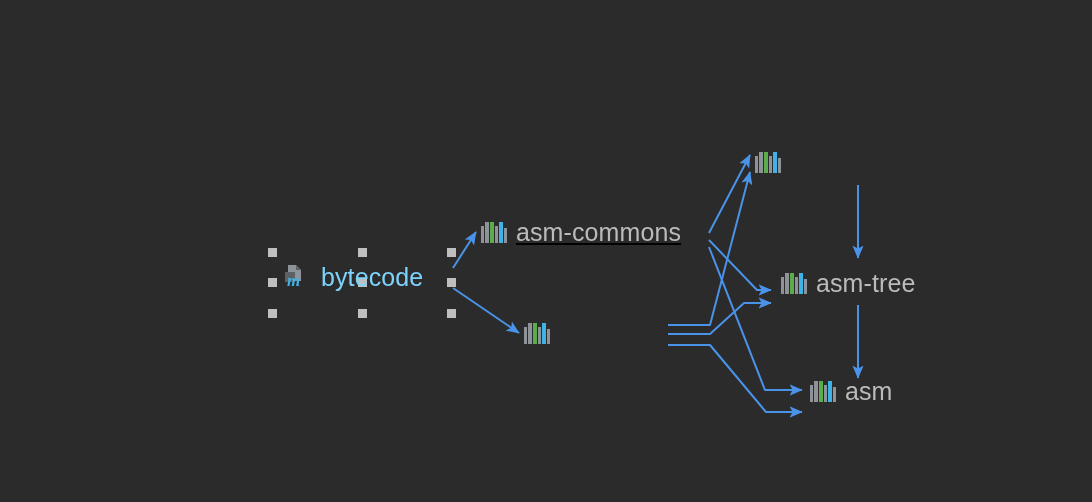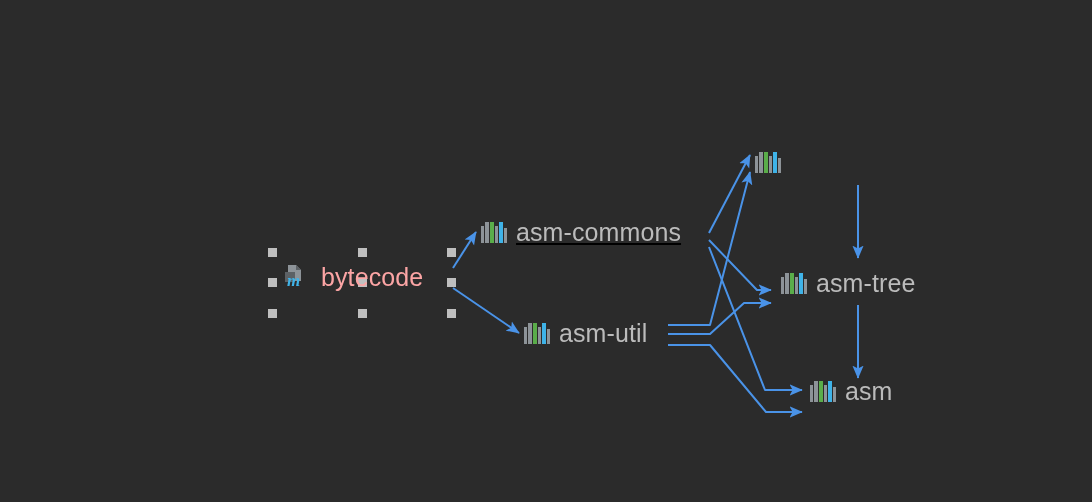--- a/index.html
+++ b/index.html
@@ -101,21 +101,21 @@
     </div>
 
   <div id="nodes-layer">
       <div class="node" style="left: 285px; top: 262px;">
         <span class="mvn-icon"><svg width="28" height="26" viewBox="0 0 28 26" xmlns="http://www.w3.org/2000/svg">
             <path d="M3 1 h8 l5 5 v11 H3 Z" fill="#8d9398"></path>
             <path d="M11 1 v5 h5 Z" fill="#5c6165"></path>
             <path d="M0 8 h10 v10 H0 Z" fill="#5c6165"></path>
             <text x="2" y="22" font-family="Liberation Serif, serif" font-style="italic" font-weight="bold" font-size="17" fill="#3fb3e8">m</text>
           </svg></span>
-        <span class="node-label" style="color: #fca5a5; font-size: 25px;">bytecode</span>
+        <span class="node-label" style="color: #7dd3fc; font-size: 25px;">bytecode</span>
       </div>
       <div class="node" style="left: 481px; top: 217px; text-decoration: underline;">
         <span class="lib-icon">
           <i style="left: 0px; width: 3px; height: 17px; background: rgb(141, 147, 152);"></i>
           <i style="left: 4px; width: 4px; height: 21px; background: rgb(141, 147, 152);"></i>
           <i style="left: 9px; width: 4px; height: 21px; background: rgb(90, 173, 74);"></i>
           <i style="left: 14px; width: 3px; height: 17px; background: rgb(141, 147, 152);"></i>
           <i style="left: 18px; width: 4px; height: 21px; background: rgb(63, 179, 232);"></i>
           <i style="left: 23px; width: 3px; height: 15px; background: rgb(141, 147, 152);"></i>
         </span>
@@ -123,21 +123,20 @@
       </div>
       <div class="node" style="left: 524px; top: 318px;">
         <span class="lib-icon">
           <i style="left: 0px; width: 3px; height: 17px; background: rgb(141, 147, 152);"></i>
           <i style="left: 4px; width: 4px; height: 21px; background: rgb(141, 147, 152);"></i>
           <i style="left: 9px; width: 4px; height: 21px; background: rgb(90, 173, 74);"></i>
           <i style="left: 14px; width: 3px; height: 17px; background: rgb(141, 147, 152);"></i>
           <i style="left: 18px; width: 4px; height: 21px; background: rgb(63, 179, 232);"></i>
           <i style="left: 23px; width: 3px; height: 15px; background: rgb(141, 147, 152);"></i>
         </span>
-        <span class="node-label" style="color: rgb(187, 187, 187); font-size: 25px;">asm-util</span>
       </div>
       <div class="node" style="left: 755px; top: 147px;">
         <span class="lib-icon">
           <i style="left: 0px; width: 3px; height: 17px; background: rgb(141, 147, 152);"></i>
           <i style="left: 4px; width: 4px; height: 21px; background: rgb(141, 147, 152);"></i>
           <i style="left: 9px; width: 4px; height: 21px; background: rgb(90, 173, 74);"></i>
           <i style="left: 14px; width: 3px; height: 17px; background: rgb(141, 147, 152);"></i>
           <i style="left: 18px; width: 4px; height: 21px; background: rgb(63, 179, 232);"></i>
           <i style="left: 23px; width: 3px; height: 15px; background: rgb(141, 147, 152);"></i>
         </span>

